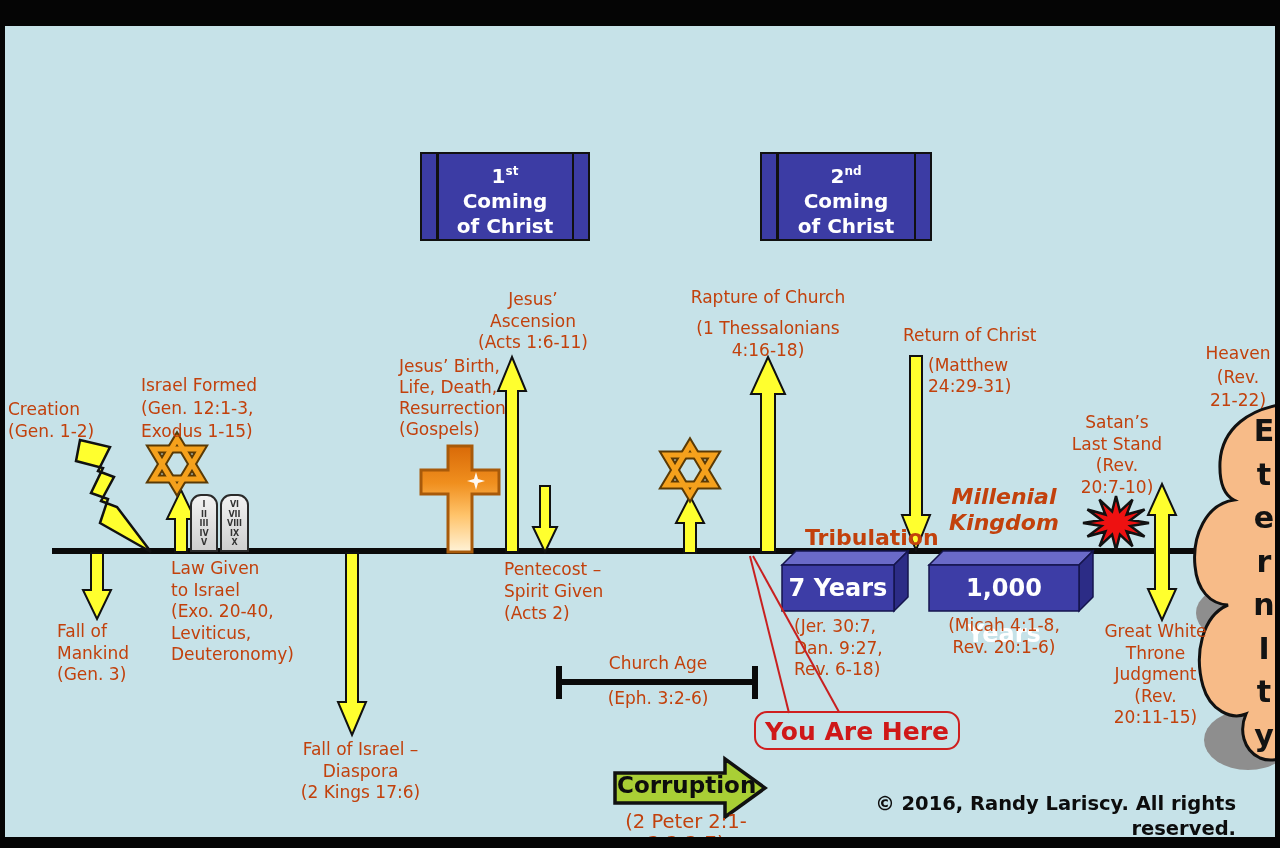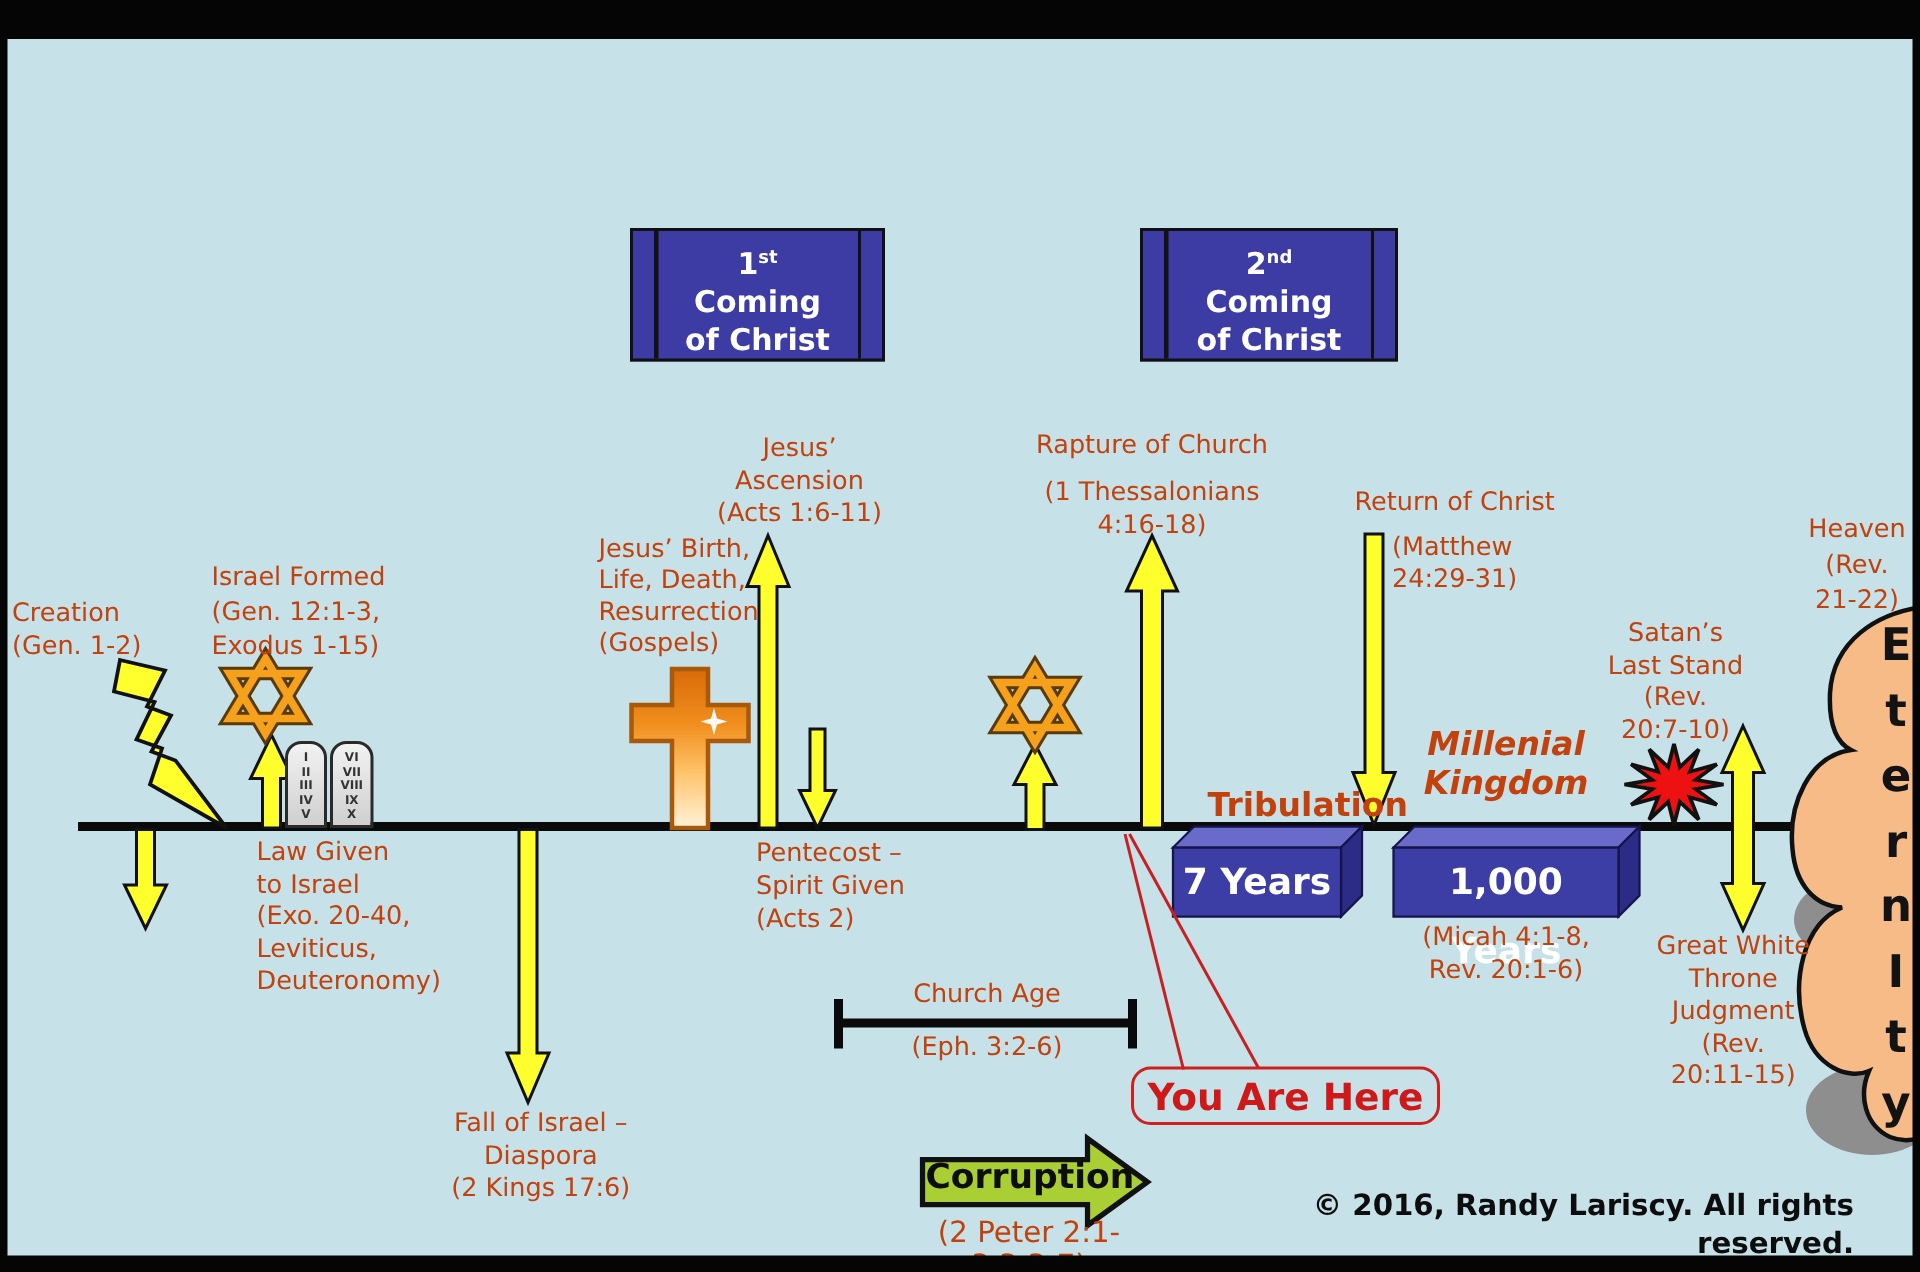--- a/index.html
+++ b/index.html
@@ -196,20 +196,23 @@
 
   <div class="cb" style="left:558px;top:679px;width:200px;height:6px;"></div>
   <div class="cb" style="left:556px;top:666px;width:6px;height:33px;"></div>
   <div class="cb" style="left:752px;top:666px;width:6px;height:33px;"></div>
 
   <div class="lbl" style="left:8px;top:399px;">Creation
 (Gen. 1-2)</div>
   <div class="lbl" style="left:141px;top:374px;line-height:23px;">Israel Formed
 (Gen. 12:1-3,
 Exodus 1-15)</div>
+  <div class="lbl" style="left:57px;top:621px;">Fall of
+Mankind
+(Gen. 3)</div>
   <div class="lbl" style="left:171px;top:558px;">Law Given
 to Israel
 (Exo. 20-40,
 Leviticus,
 Deuteronomy)</div>
   <div class="lbl ctr" style="left:283px;top:739px;width:155px;">Fall of Israel –
 Diaspora
 (2 Kings 17:6)</div>
   <div class="lbl" style="left:399px;top:356px;line-height:21px;">Jesus’ Birth,
 Life, Death,
@@ -221,20 +224,23 @@
   <div class="lbl" style="left:504px;top:558px;line-height:22px;">Pentecost –
 Spirit Given
 (Acts 2)</div>
   <div class="lbl ctr" style="left:688px;top:287px;width:160px;">Rapture of Church</div>
   <div class="lbl ctr" style="left:688px;top:318px;width:160px;">(1 Thessalonians
 4:16-18)</div>
   <div class="lbl" style="left:903px;top:325px;">Return of Christ</div>
   <div class="lbl" style="left:928px;top:355px;line-height:20.5px;">(Matthew
 24:29-31)</div>
   <div class="lbl bold big" style="left:786px;top:525px;margin-left:19px;">Tribulation</div>
+  <div class="lbl" style="left:794px;top:616px;">(Jer. 30:7,
+Dan. 9:27,
+Rev. 6-18)</div>
   <div class="lbl bold big ctr" style="left:942px;top:484px;width:124px;font-style:italic;">Millenial
 Kingdom</div>
   <div class="lbl ctr" style="left:928px;top:614px;width:152px;line-height:22px;">(Micah 4:1-8,
 Rev. 20:1-6)</div>
   <div class="lbl ctr" style="left:1060px;top:412px;width:114px;">Satan’s
 Last Stand
 (Rev.
 20:7-10)</div>
   <div class="lbl ctr" style="left:1083px;top:621px;width:145px;">Great White
 Throne Judgment

